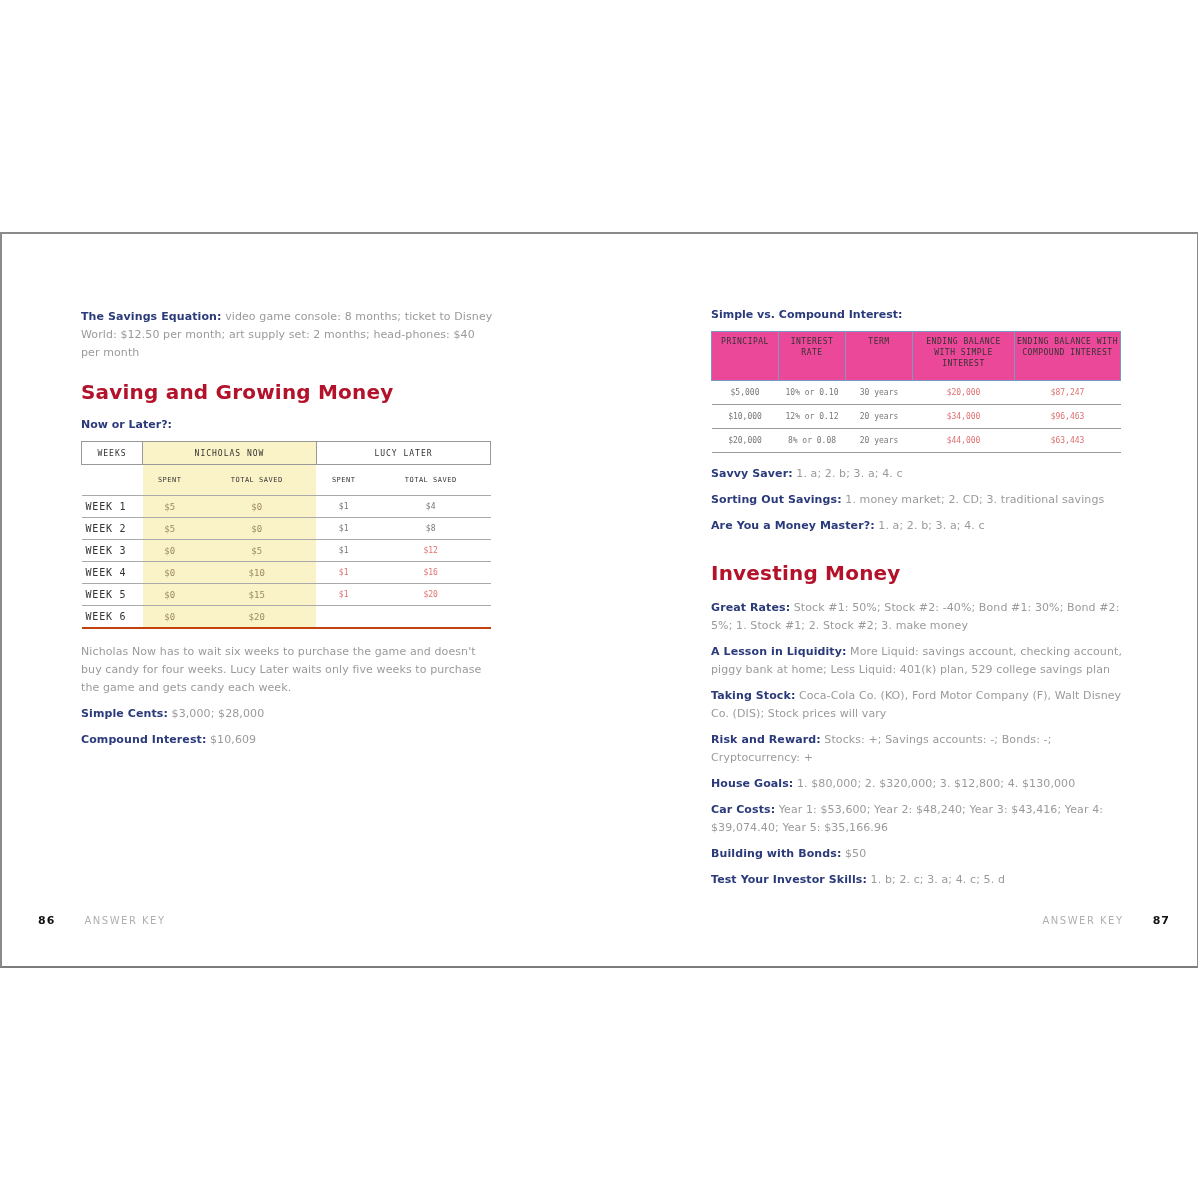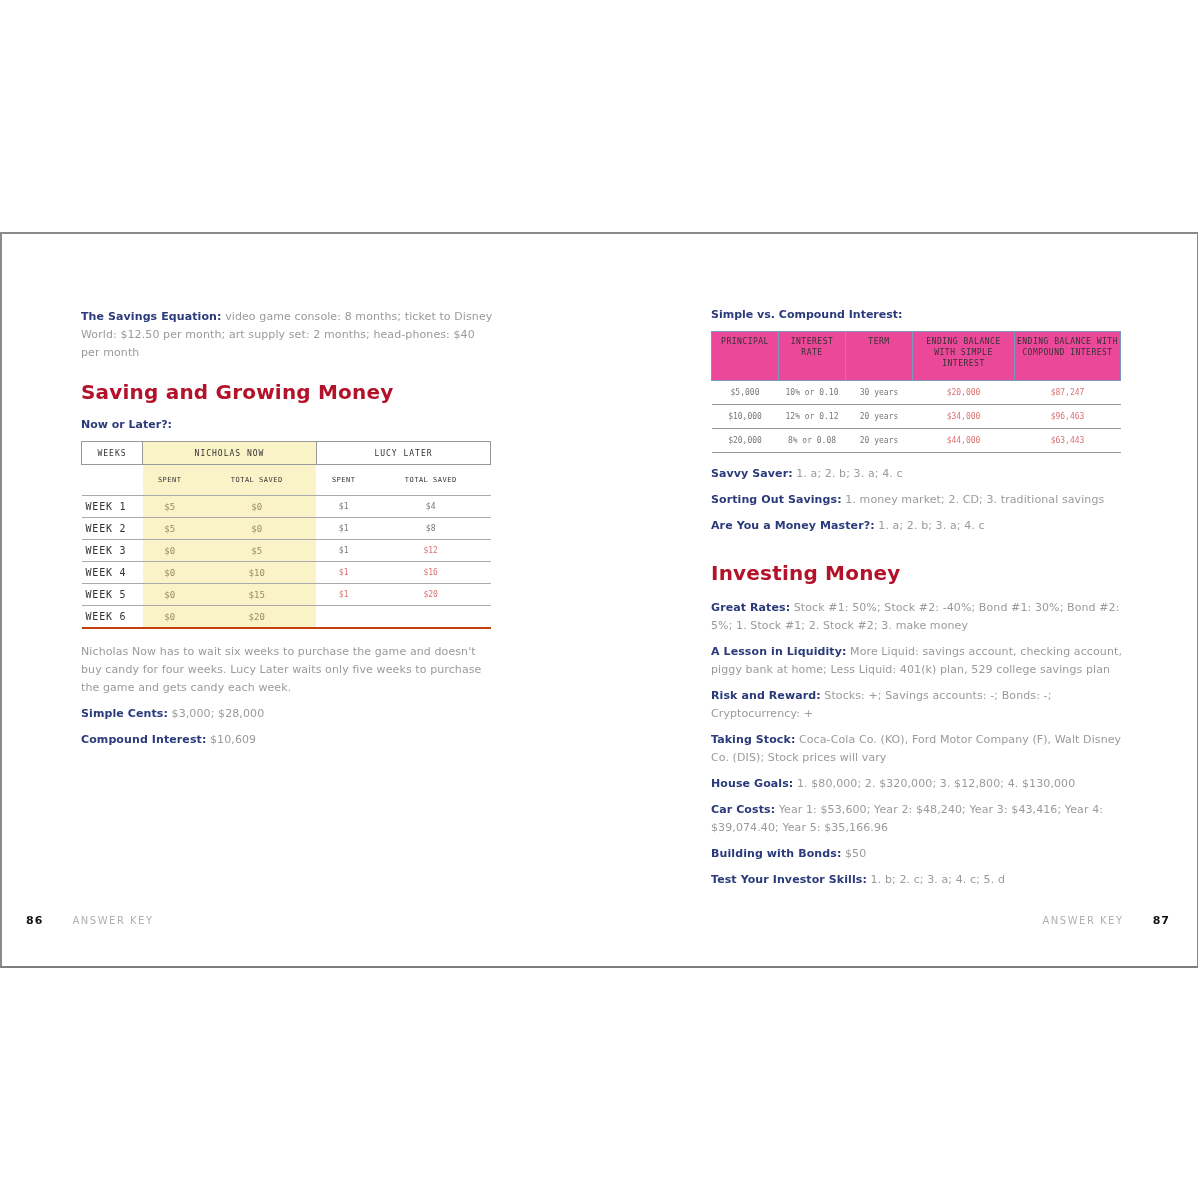--- a/index.html
+++ b/index.html
@@ -114,21 +114,21 @@
           </tr>
         </tbody>
       </table>
 
       <p class="ans" style="margin-top:14px">Nicholas Now has to wait six weeks to purchase the game and doesn't buy candy for four weeks. Lucy Later waits only five weeks to purchase the game and gets candy each week.</p>
 
       <p class="ans"><span class="lbl">Simple Cents:</span><span> $3,000; $28,000</span></p>
       <p class="ans"><span class="lbl">Compound Interest:</span><span> $10,609</span></p>
     </div>
 
-    <div class="footer" style="left:24px">
+    <div class="footer" style="left:36px">
       <span class="pgnum">86</span>
       <span class="fk" style="margin-left:26px">ANSWER KEY</span>
     </div>
   </div>
 
   <div class="page right">
     <div class="col">
       <div class="sub">Simple vs. Compound Interest:</div>
 
       <table class="ci">
@@ -167,22 +167,22 @@
       </table>
 
       <p class="ans"><span class="lbl">Savvy Saver:</span><span> 1. a; 2. b; 3. a; 4. c</span></p>
       <p class="ans"><span class="lbl">Sorting Out Savings:</span><span> 1. money market; 2. CD; 3. traditional savings</span></p>
       <p class="ans"><span class="lbl">Are You a Money Master?:</span><span> 1. a; 2. b; 3. a; 4. c</span></p>
 
       <h2>Investing Money</h2>
 
       <p class="ans"><span class="lbl">Great Rates:</span><span> Stock #1: 50%; Stock #2: -40%; Bond #1: 30%; Bond #2: 5%; 1. Stock #1; 2. Stock #2; 3. make money</span></p>
       <p class="ans"><span class="lbl">A Lesson in Liquidity:</span><span> More Liquid: savings account, checking account, piggy bank at home; Less Liquid: 401(k) plan, 529 college savings plan</span></p>
+      <p class="ans"><span class="lbl">Taking Stock:</span><span> Coca-Cola Co. (KO), Ford Motor Company (F), Walt Disney Co. (DIS); Stock prices will vary</span></p>
       <p class="ans"><span class="lbl">Risk and Reward:</span><span> Stocks: +; Savings accounts: -; Bonds: -; Cryptocurrency: +</span></p>
-      <p class="ans"><span class="lbl">Taking Stock:</span><span> Coca-Cola Co. (KO), Ford Motor Company (F), Walt Disney Co. (DIS); Stock prices will vary</span></p>
       <p class="ans"><span class="lbl">House Goals:</span><span> 1. $80,000; 2. $320,000; 3. $12,800; 4. $130,000</span></p>
       <p class="ans"><span class="lbl">Car Costs:</span><span> Year 1: $53,600; Year 2: $48,240; Year 3: $43,416; Year 4: $39,074.40; Year 5: $35,166.96</span></p>
       <p class="ans"><span class="lbl">Building with Bonds:</span><span> $50</span></p>
       <p class="ans"><span class="lbl">Test Your Investor Skills:</span><span> 1. b; 2. c; 3. a; 4. c; 5. d</span></p>
     </div>
 
     <div class="footer" style="right:30px">
       <span class="fk" style="margin-right:26px">ANSWER KEY</span>
       <span class="pgnum">87</span>
     </div>

